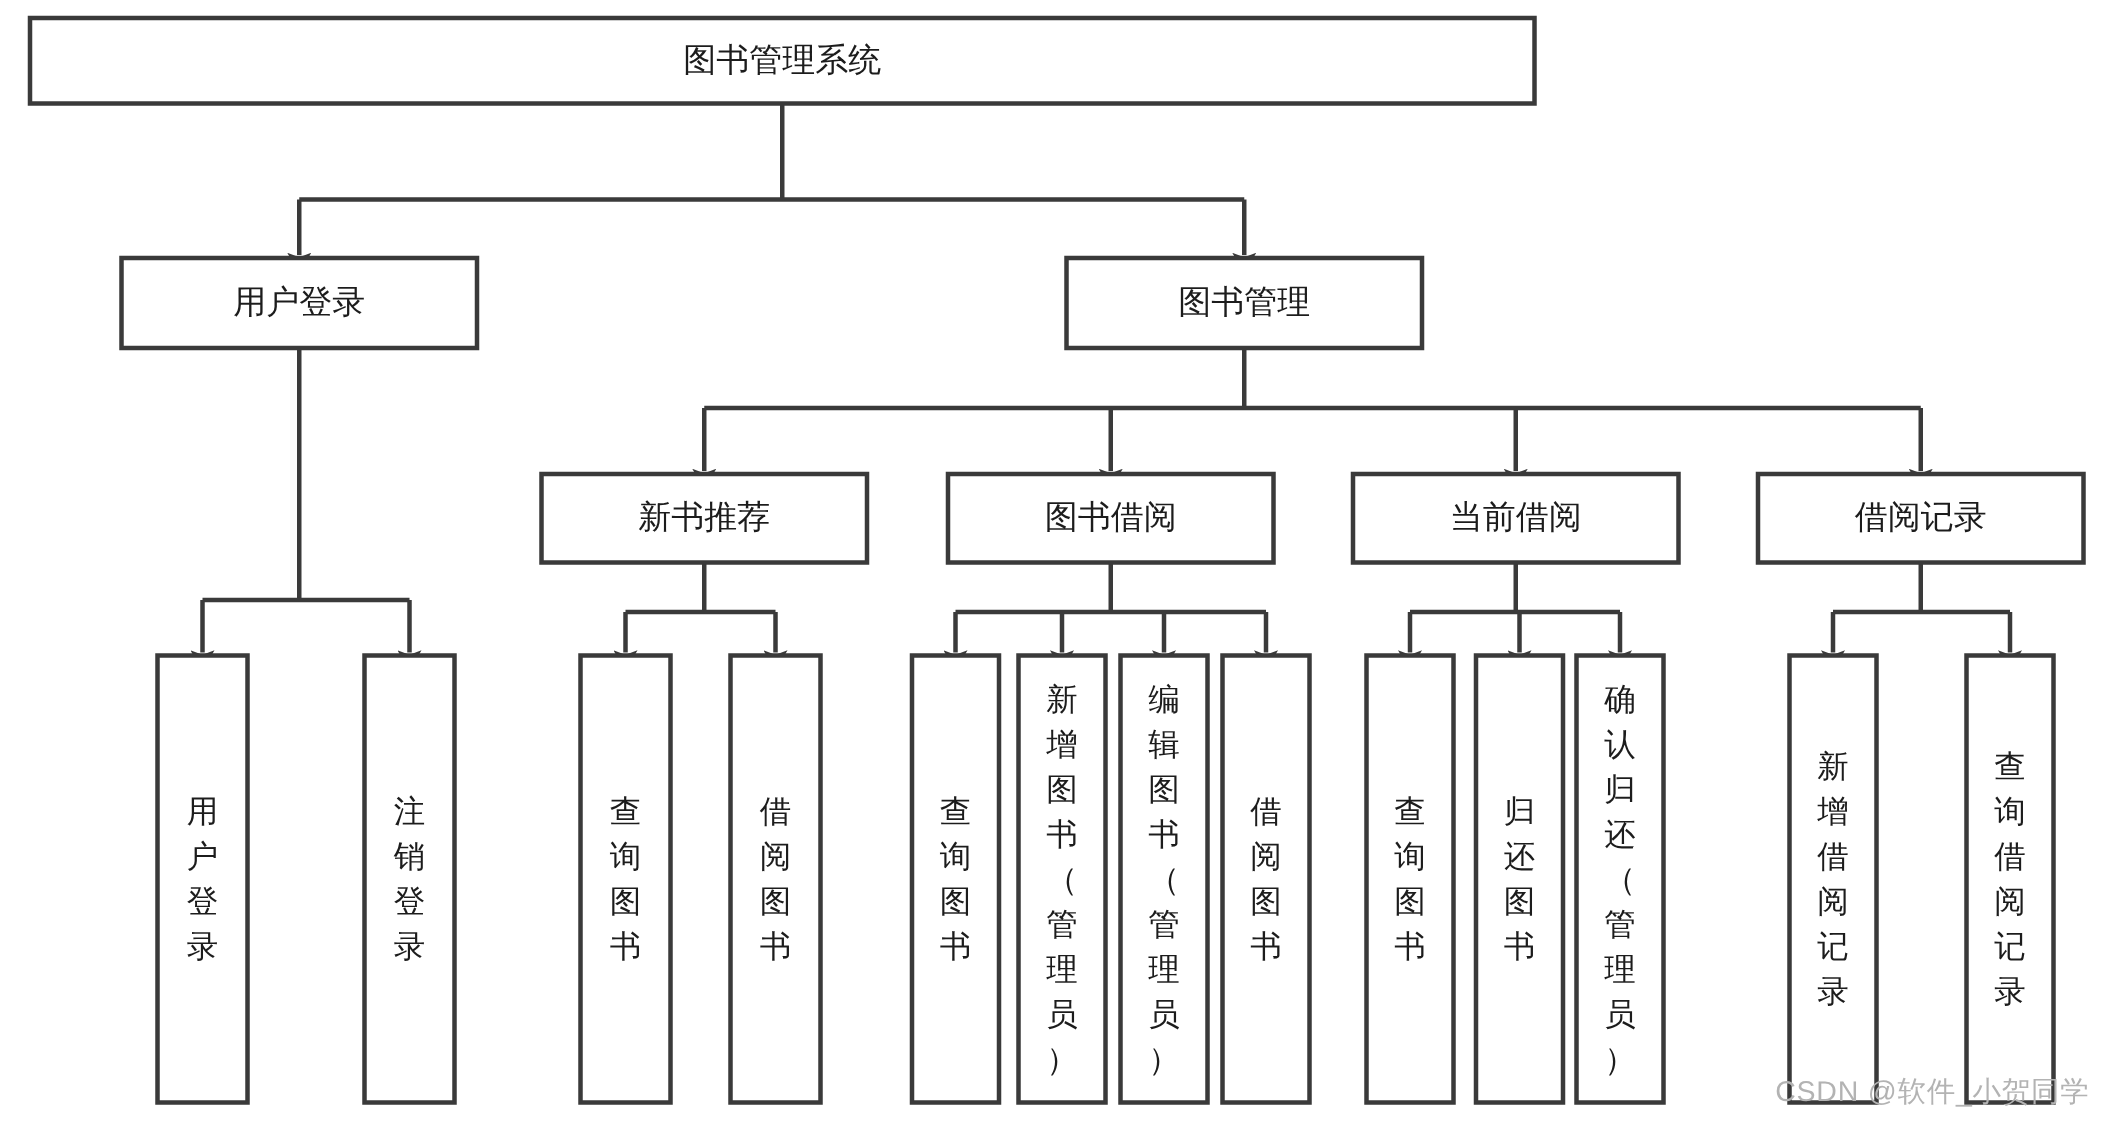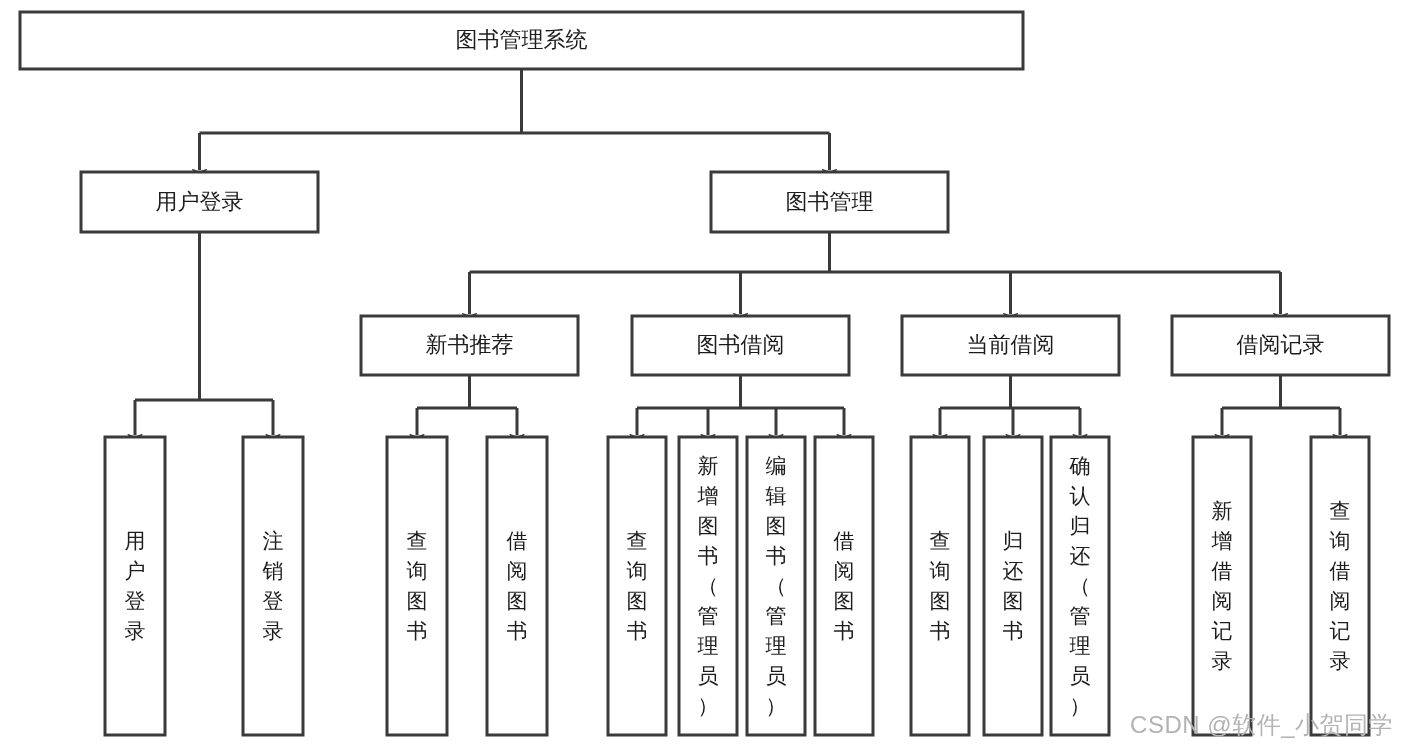--- a/index.html
+++ b/index.html
@@ -52,21 +52,21 @@
   }
   .arrow-head {
     fill: #3a3a3a;
     stroke: none;
   }
   .watermark {
     position: absolute;
     right: 12px;
     bottom: 6px;
     font-family: "Liberation Sans", "DejaVu Sans", sans-serif;
-    font-size: 24px;
+    font-size: 19px;
     color: #b3b3b3;
     white-space: nowrap;
     letter-spacing: 0.5px;
     user-select: none;
   }
 </style>
 </head>
 <body>
 
 <div id="diagram-root">

